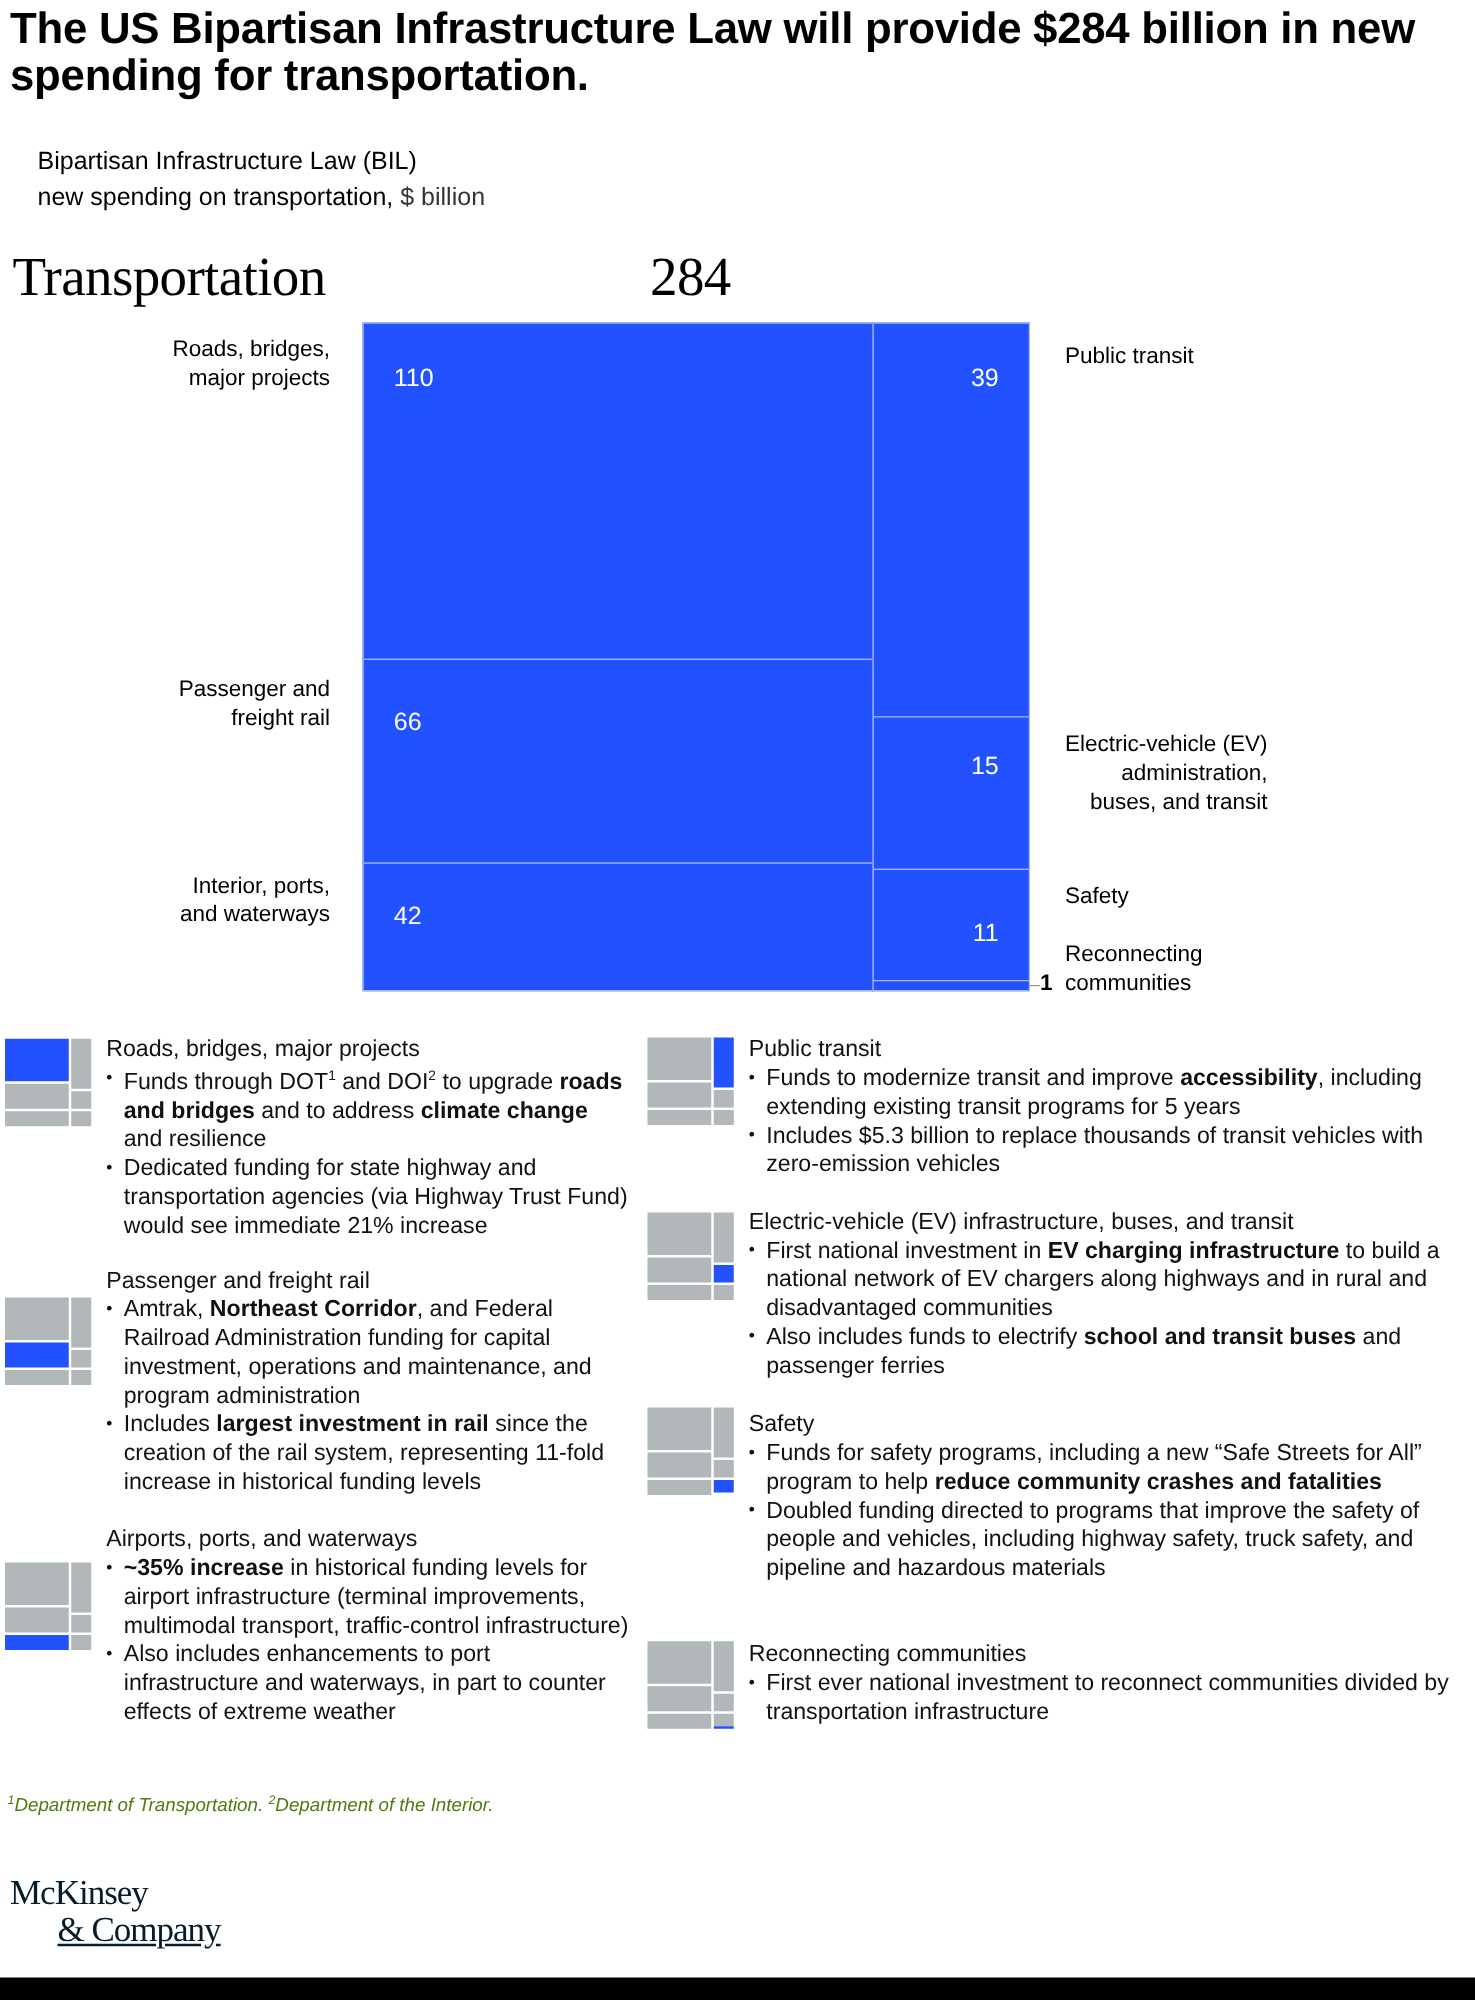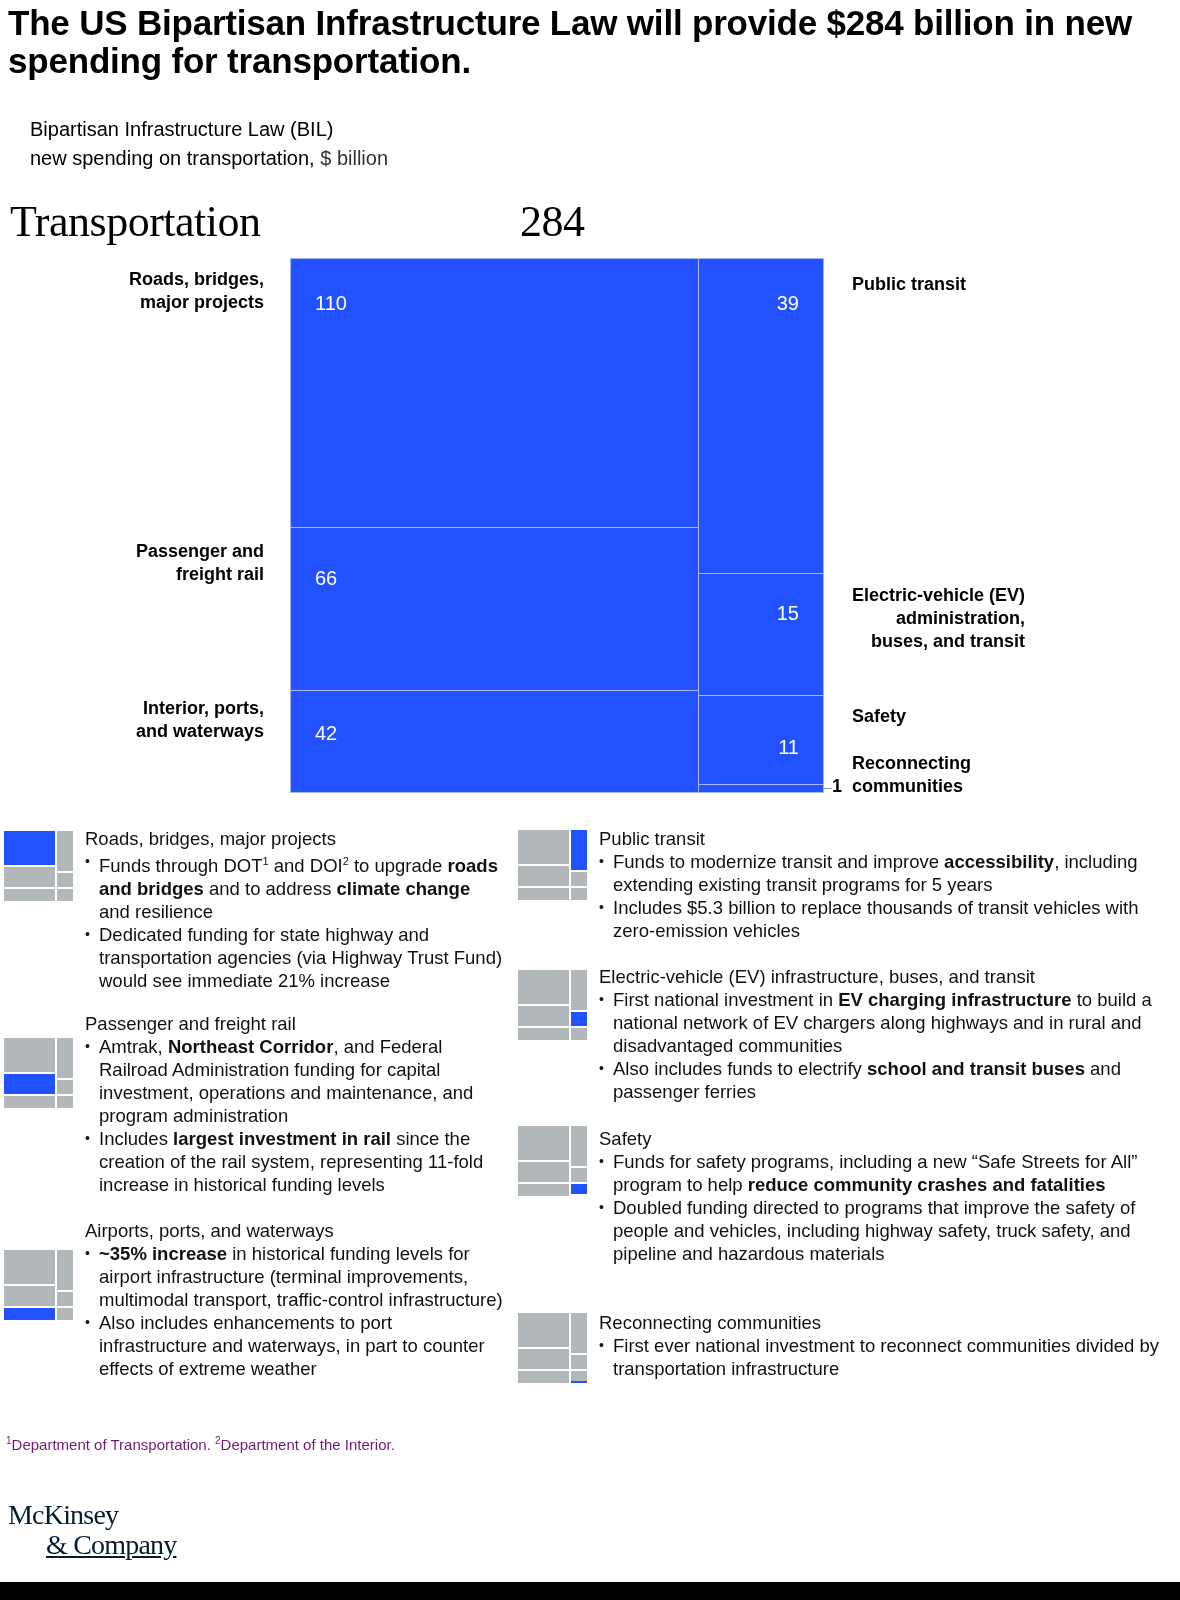--- a/index.html
+++ b/index.html
@@ -3,33 +3,33 @@
 <meta charset="utf-8">
 <style>
   html, body { margin:0; padding:0; background:#ffffff; }
   body { width:1180px; height:1600px; position:relative; overflow:hidden; font-family:"Liberation Sans", sans-serif; color:#000; }
   .title { position:absolute; left:8px; top:4px; width:1160px; font-size:35px; font-weight:bold; line-height:38px; letter-spacing:-0.2px; }
   .subtitle { position:absolute; left:10px; top:115px; font-size:20px; line-height:29px;margin-left:20px; }
   .subtitle .unit { color:#333; }
   .big-label { position:absolute; top:196px; font-family:"Liberation Serif", serif; font-size:44px; letter-spacing:-0.5px; }
   .tm { position:absolute; background:#2251ff; box-sizing:border-box; border:1px solid #a9b8f5; }
   .tm-val { position:absolute; color:#fff; font-size:20px; }
-  .side-label { position:absolute; font-size:18px; font-weight:bold; line-height:23px; }
+  .side-label { position:absolute; font-size:18px; font-weight:normal; line-height:23px; }
   .side-label.right { text-align:left; }
   .side-label.left { text-align:right; width:200px; }
   .leader { position:absolute; height:1px; background:#999; }
   .mini { position:absolute; width:70px; height:70px; }
   .mini div { position:absolute; background:#b2b7ba; }
   .mini div.on { background:#2251ff; }
   .ltext { position:absolute; font-size:18.5px; line-height:23px; color:#111; }
   .ltext .ltitle { font-weight:normal; }
   .ltext .b { position:relative; padding-left:14px; }
   .ltext .b::before { content:"•"; position:absolute; left:0; top:0; font-size:14px; }
   .ltext strong { font-weight:bold; }
-  .foot { position:absolute; left:6px; top:1430px; font-size:15px; line-height:21px; color:#701a75; }
+  .foot { position:absolute; left:6px; top:1430px; font-size:15px; line-height:21px; color:#4d7c0f;font-style:italic; }
   .logo { position:absolute; left:8px; top:1500px; font-family:"Liberation Serif", serif; font-size:28px; line-height:30px; color:#051c2c; letter-spacing:-0.8px; }
   .logo .l2 { padding-left:38px; display:block;text-decoration:underline; }
   .bottom-bar { position:absolute; left:0; top:1582px; width:1180px; height:18px; background:#000; }
 </style>
 </head>
 <body>
 
 <div class="title">The US Bipartisan Infrastructure Law will provide $284 billion in new spending for transportation.</div>
 
 <div class="subtitle">

